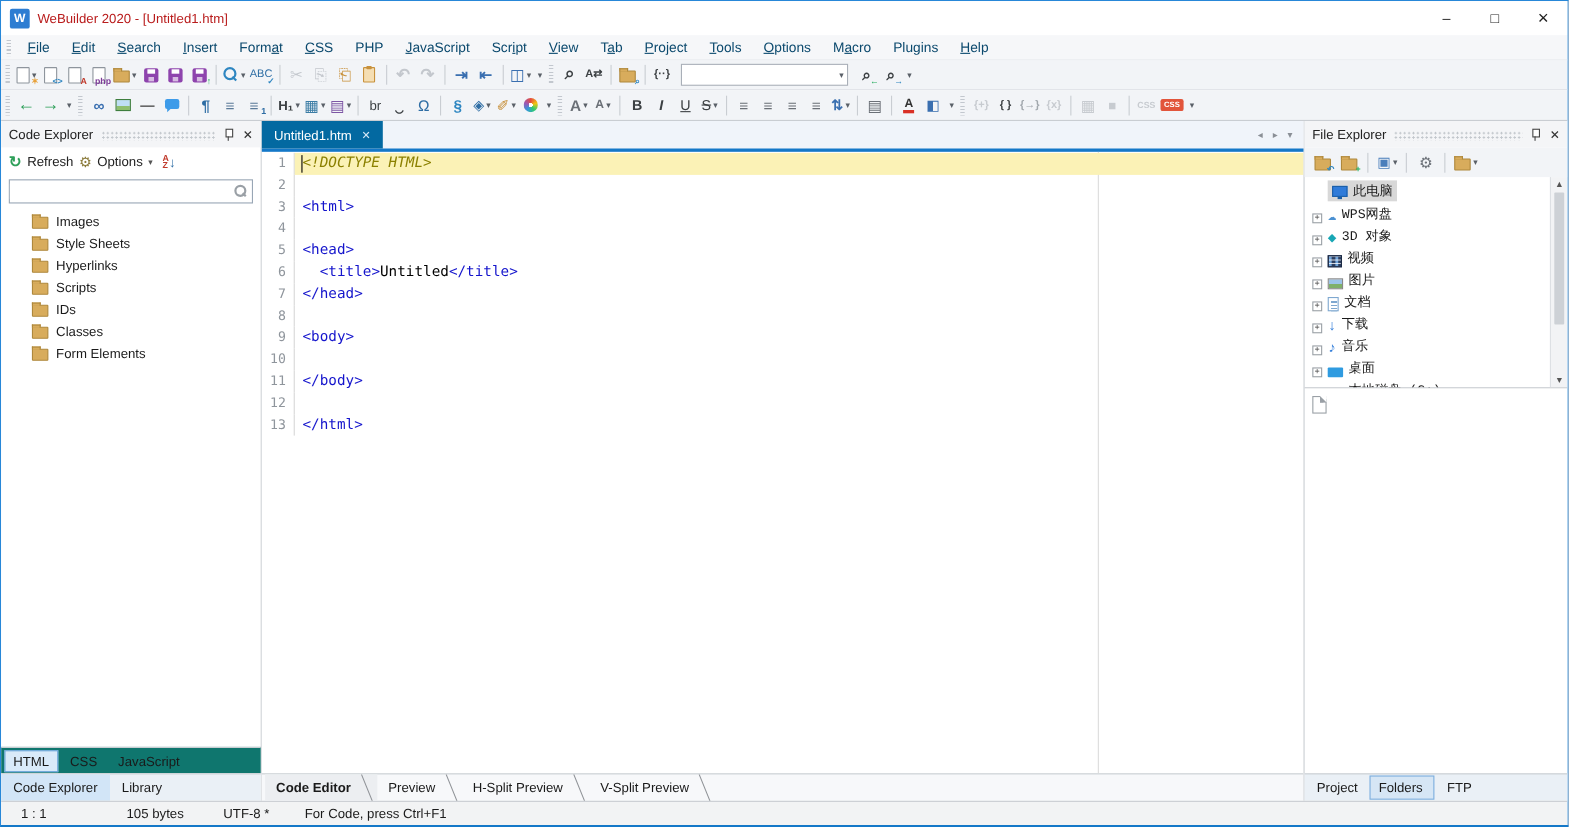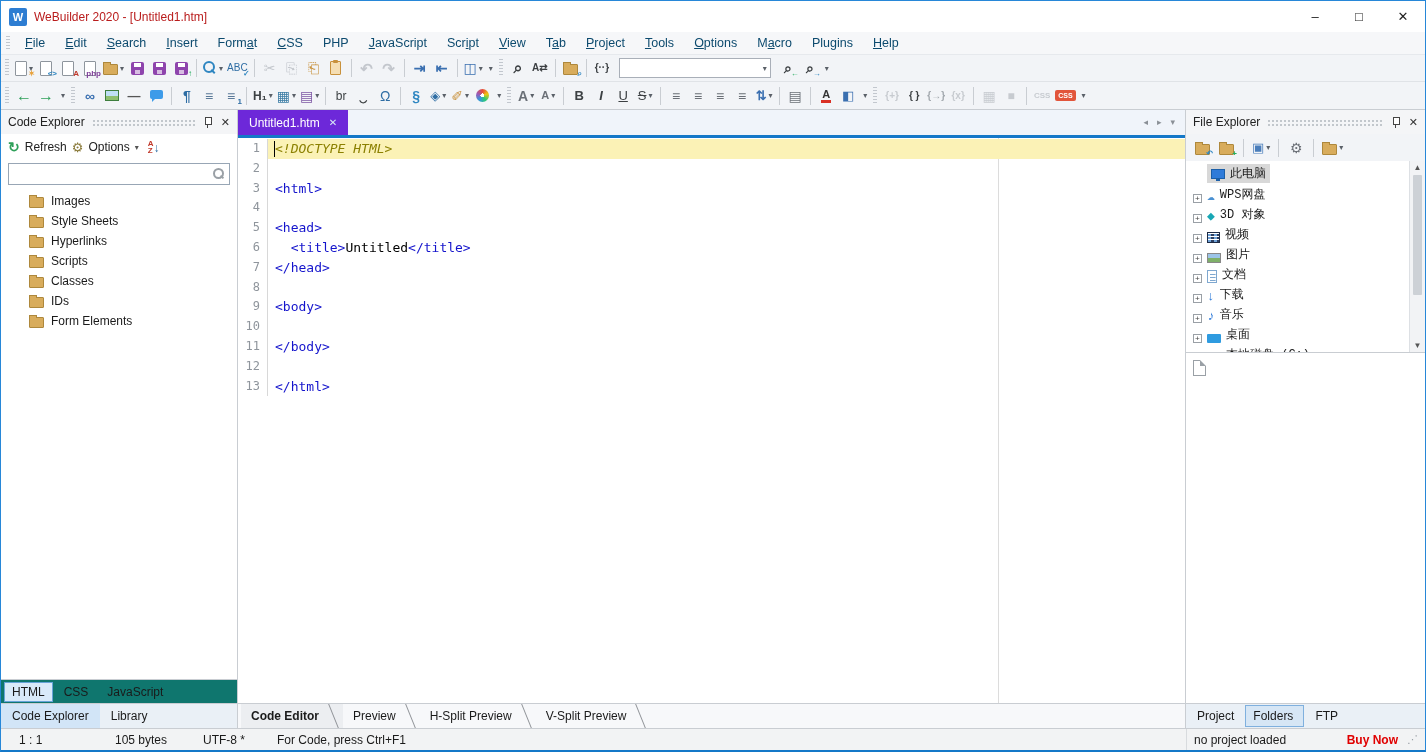--- a/index.html
+++ b/index.html
@@ -85,21 +85,21 @@
   .ltab{padding:2px 7px;color:#1a1a1a;border:1px solid transparent;}
   .ltab.active{background:#D9EAF9;border-color:#66A3D8;}
   .ptabs{height:25px;border-top:1px solid #C9CDD2;display:flex;align-items:stretch;background:#EAF0F6;font-size:12px;flex:none;}
   .ptab{display:flex;align-items:center;padding:0 10px;color:#1a1a1a;border:1px solid transparent;}
   .ptab.active{background:#D2E5F7;}
   .ptab.activeb{background:#D6E6F5;border-color:#7FB0DE;margin:1px 0;padding-left:7px;}
 
   
   .editor{flex:1;display:flex;flex-direction:column;min-width:0;background:#fff;}
   .tabbar{height:28px;background:#F0F4FA;border-bottom:3px solid #1478C8;display:flex;align-items:flex-end;position:relative;flex:none;}
-  .doc-tab{height:25px;background:#6d28d9;color:#fff;font-size:12px;display:flex;align-items:center;gap:9px;padding:0 11px;}
+  .doc-tab{height:25px;background:#0369a1;color:#fff;font-size:12px;display:flex;align-items:center;gap:9px;padding:0 11px;}
   .tab-close{font-size:10px;color:#D9EAF8;}
   .tab-nav{position:absolute;right:10px;bottom:8px;display:flex;gap:9px;color:#8A8F96;font-size:9px;}
   .code-area{flex:1;position:relative;overflow:hidden;font-family:"DejaVu Sans Mono","Liberation Mono",monospace;font-size:13px;padding-top:1px;}
   .margin-line{position:absolute;left:760px;top:0;bottom:0;width:1px;background:#DCDCDC;}
   .code-row{display:flex;height:19.8px;line-height:19.8px;position:relative;}
   .gut{width:30px;flex:none;text-align:right;padding-right:7px;color:#8F959C;font-size:12px;border-right:1px solid #D8D8D8;}
   .codeline{flex:1;padding-left:7px;white-space:pre;position:relative;color:#000;}
   .codeline.cur{background:#FBF2B6;}
   .caret-bar{position:absolute;left:6px;top:2px;bottom:2px;width:1px;background:#000;}
   .c-doc{color:#8B8000;font-style:italic;}
@@ -481,25 +481,25 @@
           <span class="ce-row">
             <span class="i-folder"></span>
             <span class="lbl">Hyperlinks</span>
           </span>
           <span class="ce-row">
             <span class="i-folder"></span>
             <span class="lbl">Scripts</span>
           </span>
           <span class="ce-row">
             <span class="i-folder"></span>
+            <span class="lbl">IDs</span>
+          </span>
+          <span class="ce-row">
+            <span class="i-folder"></span>
             <span class="lbl">Classes</span>
-          </span>
-          <span class="ce-row">
-            <span class="i-folder"></span>
-            <span class="lbl">IDs</span>
           </span>
           <span class="ce-row">
             <span class="i-folder"></span>
             <span class="lbl">Form Elements</span>
           </span>
         </div>
       <div class="ce-langs" id="ce-langs">
           <span class="ltab active">HTML</span>
           <span class="ltab">CSS</span>
           <span class="ltab">JavaScript</span>
@@ -687,20 +687,15 @@
 
   </div>
 
   <div class="statusbar">
     <div class="sb-left">
       <span class="sb-caret">1 : 1</span>
       <span class="sb-size">105 bytes</span>
       <span class="sb-enc">UTF-8 *</span>
       <span class="sb-help">For Code, press Ctrl+F1</span>
     </div>
-    <div class="sb-right">
-      <span>no project loaded</span>
-      <span class="sb-buy">Buy Now</span>
-      <span class="sb-grip">⋰</span>
-    </div>
   </div>
 
 </div>
 
 </body></html>

